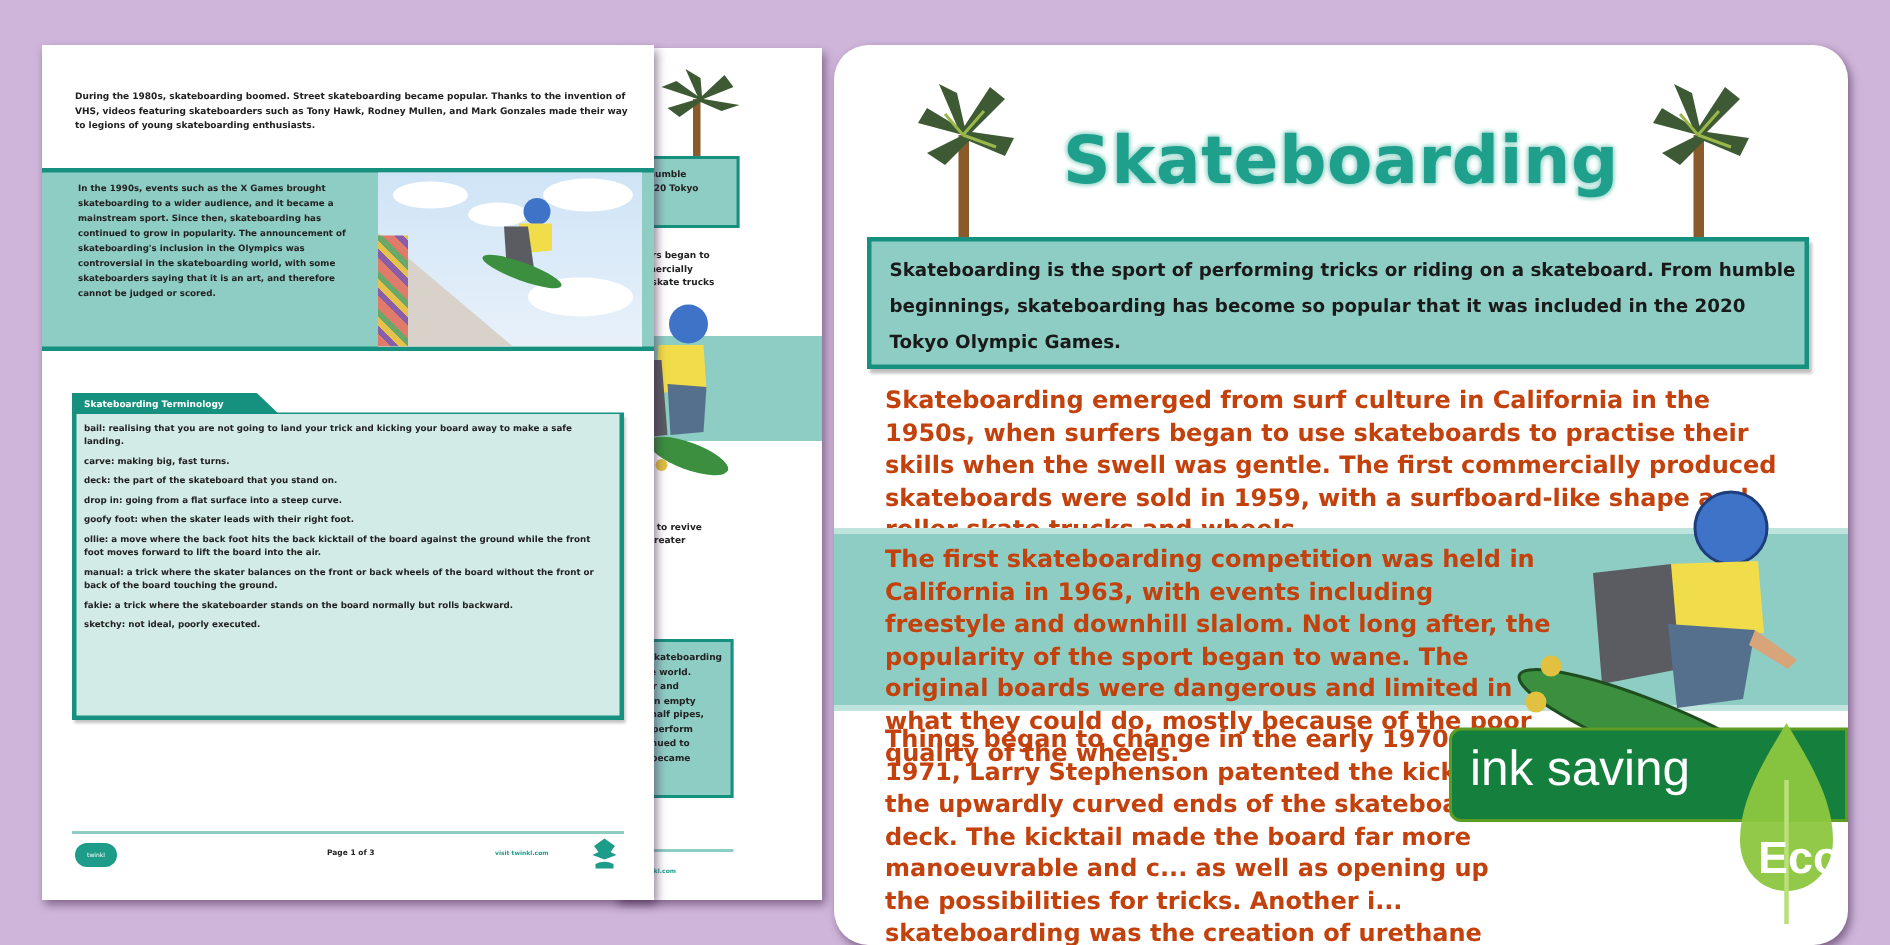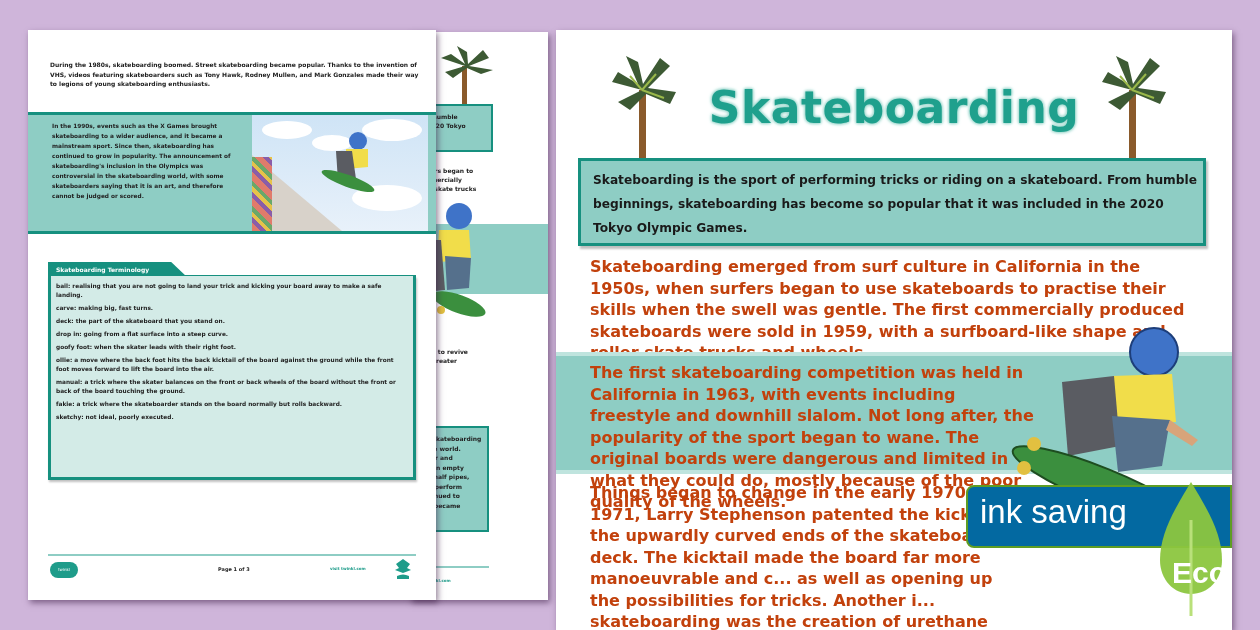--- a/index.html
+++ b/index.html
@@ -30,28 +30,28 @@
   .term-list { position: absolute; left: 28px; top: 252px; width: 352px; font-size: 5.8px; color: #222; font-weight: bold; line-height: 9px; }
   .term-list div { margin-bottom: 4px; }
 
   .lp-footer-line { position:absolute; left: 20px; top: 524px; width: 368px; height: 2px; background: #8ecdc4; }
   .logo-cloud { position:absolute; left: 22px; top: 532px; width: 28px; height: 16px; background:#1e9c8a; border-radius: 10px; color:#fff; font-size:4px; line-height:16px; text-align:center; }
   .lp-page-num { position:absolute; left: 190px; top: 536px; font-size: 5px; font-weight:bold; color:#222; }
   .lp-footer-url { position:absolute; left: 302px; top: 536px; font-size: 4px; color:#1e9c8a; font-weight:bold; }
   .tree-logo { position:absolute; left: 366px; top: 528px; width: 18px; height: 22px; }
 
   
-  #right-page { left: 556px; top: 30px; width: 676px; height: 600px; }
+  #right-page { left: 556px; top: 30px; width: 676px; height: 600px; border-radius: 23px; }
   .title { position: absolute; left: 0; top: 52px; width: 100%; text-align: center; font-family: "DejaVu Sans", sans-serif; font-weight: bold; font-size: 44px; color: #1fa08d; letter-spacing: 0.5px; text-shadow: 0 0 3px #9ed8ce, 0 0 3px #9ed8ce, 0 0 4px #9ed8ce; }
   .palm { position: absolute; width: 70px; height: 110px; }
   .intro-box { position: absolute; left: 22px; top: 128px; width: 628px; height: 88px; background: #8ecdc4; border: 3px solid #16907f; box-shadow: 2px 3px 2px rgba(0,0,0,0.25); }
   .intro-text { position: absolute; left: 12px; top: 7px; width: 604px; font-size: 12.2px; line-height: 24px; font-weight: bold; color: #1a1a1a; font-family: "DejaVu Sans", sans-serif; }
   .para { position: absolute; font-size: 16px; line-height: 21.5px; color: #c2410c; font-weight: bold; }
   .band2 { position: absolute; left: 0; top: 322px; width: 676px; height: 122px; background: #8ecdc4; border-top: 4px solid #bfe4de; border-bottom: 4px solid #bfe4de; }
-  .eco { position: absolute; left: 410px; top: 485px; width: 266px; height: 63px; background: #0369a1; border-radius: 8px 0 0 8px; border: 2px solid #5e9d23; }
+  .eco { position: absolute; left: 410px; top: 485px; width: 266px; height: 63px; background: #15803d; border-radius: 8px 0 0 8px; border: 2px solid #5e9d23; }
   .eco-label { position:absolute; left: 12px; top: 6px; font-family:"Liberation Sans", sans-serif; font-size: 33px; color:#fff; }
   .leaf { position:absolute; left: 1158px; top: 480px; width: 66px; height: 140px; }
   .eco-word { position:absolute; left: 1172px; top: 556px; font-family:"Liberation Sans", sans-serif; font-size: 30px; color:#fff; font-weight:bold; }
 </style>
 </head>
 <body>
 
 <div class="page" id="back-page">
   <div class="shade"></div>
   <svg style="position:absolute;left:24px;top:12px" width="60" height="62" viewBox="0 0 60 62">

